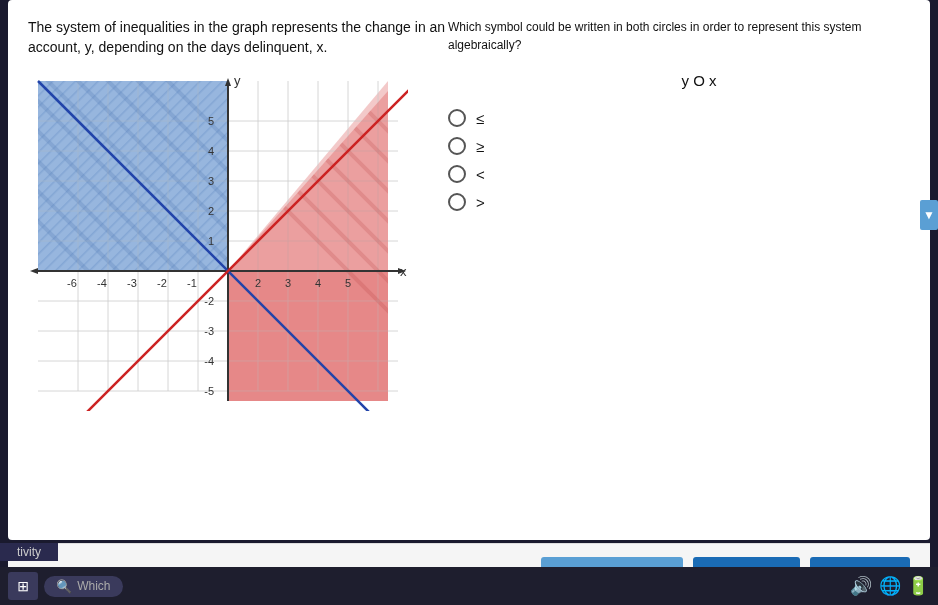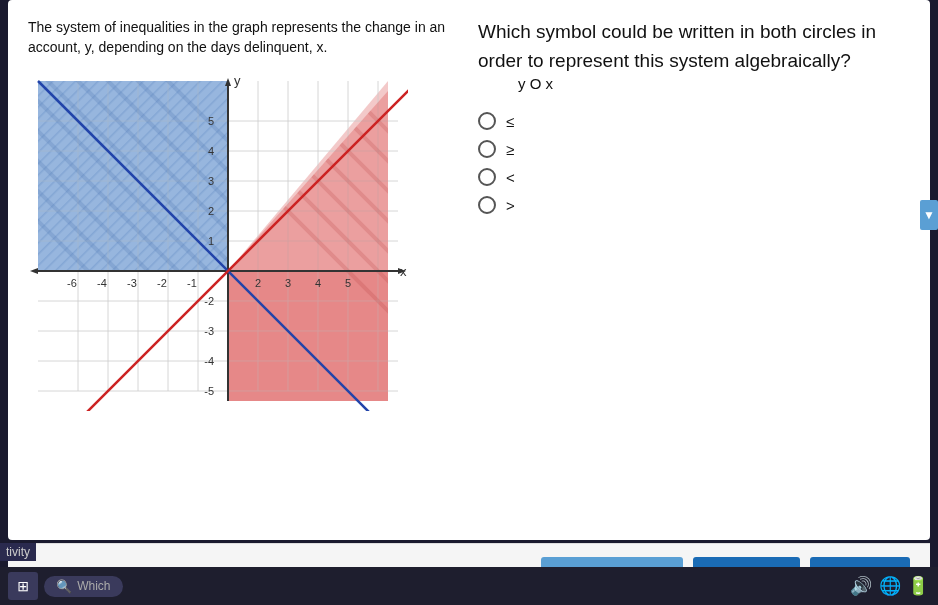--- a/index.html
+++ b/index.html
@@ -16,21 +16,20 @@
       position: absolute;
       top: 0; left: 8px; right: 8px;
       background: #fff;
       border-radius: 4px;
       padding: 18px 20px 0 20px;
       height: 540px;
     }
 
     .top-section {
       display: flex;
-      gap: 30px;
     }
 
     .left-panel {
       width: 420px;
       flex-shrink: 0;
     }
 
     .question-text {
       font-size: 14px;
       color: #111;
@@ -49,30 +48,32 @@
     .graph-svg {
       width: 100%;
       height: 100%;
     }
 
     .right-panel {
       flex: 1;
     }
 
     .right-question {
-      font-size: 19px;
+      font-size: 12px;
       color: #111;
       line-height: 1.5;
+      margin-bottom: 18px;
     }
 
     .equation-display {
       font-size: 15px;
       color: #111;
       margin-bottom: 8px;
       margin-left: 40px;
+      text-align: center;
     }
 
     .radio-options {
       margin-top: 20px;
       display: flex;
       flex-direction: column;
       gap: 10px;
     }
 
     .radio-option {
@@ -159,21 +160,21 @@
       border-radius: 3px;
     }
 
     .activity-label {
       position: absolute;
       bottom: 44px;
       left: 0px;
       background: #2a2a4e;
       color: #ccc;
       font-size: 12px;
-      padding: 2px 6px;
+      padding: 2px 17px;
     }
 
     .scroll-indicator {
       position: absolute;
       right: 0;
       top: 200px;
       width: 18px;
       height: 30px;
       background: #5a9fd4;
       border-radius: 2px;

